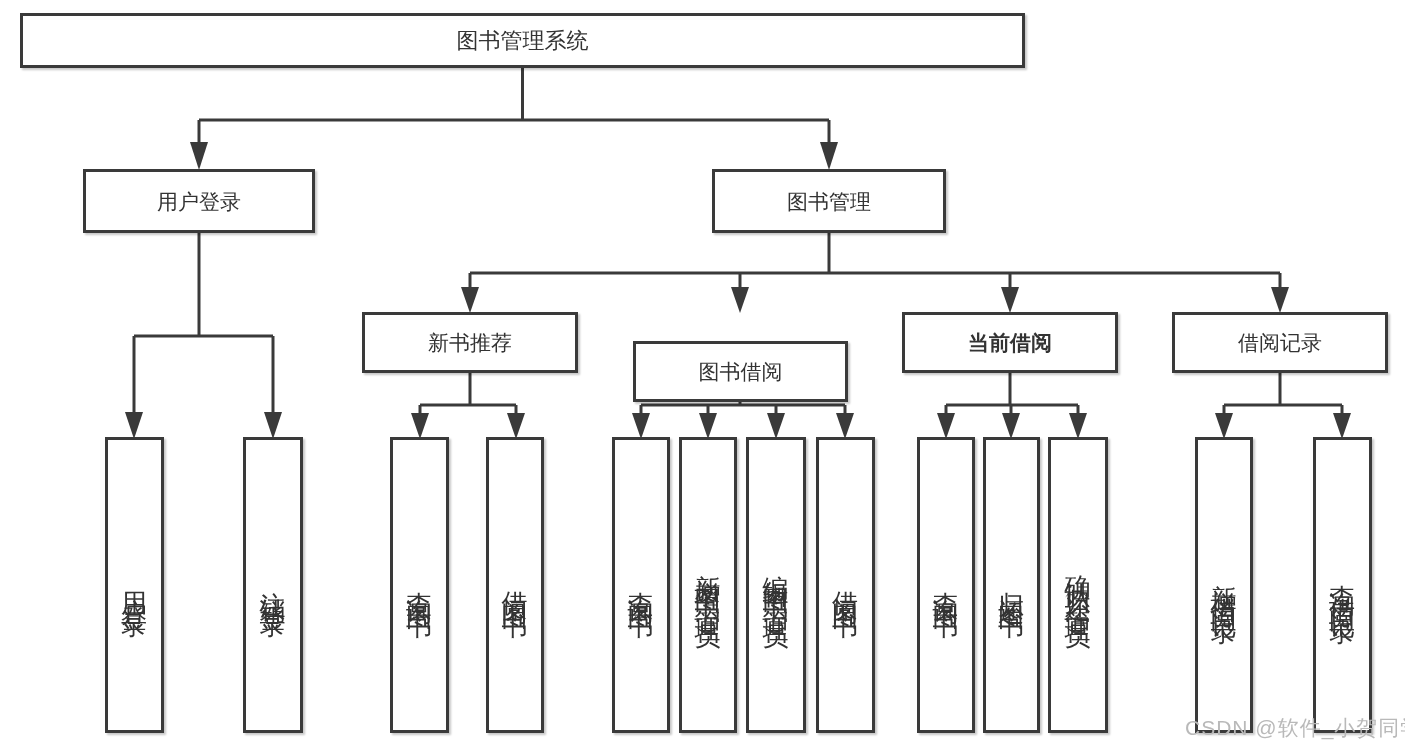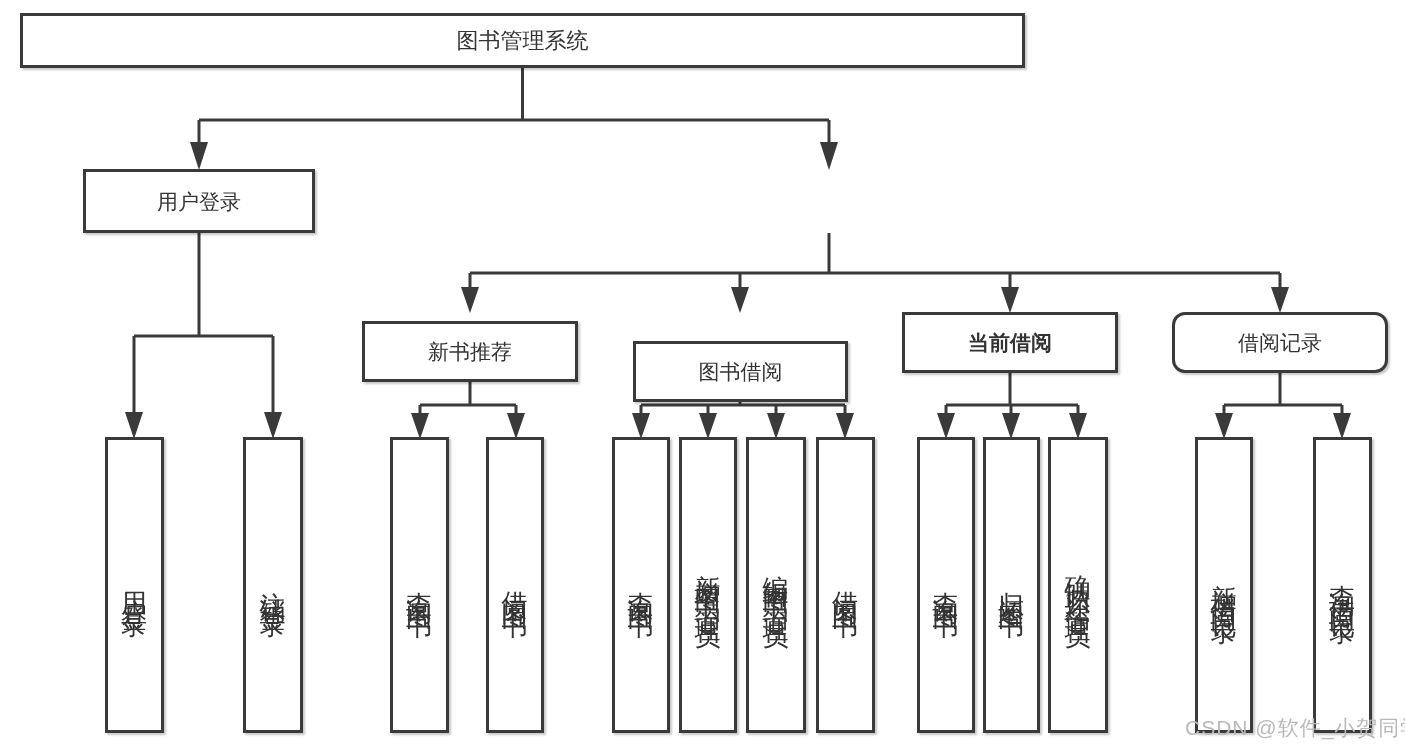--- a/index.html
+++ b/index.html
@@ -113,25 +113,26 @@
     <path d="M1280,373 V405 M1224,405 H1342"></path>
     <path d="M1224,405 V416"></path>
       <polygon points="1215,413 1233,413 1224,439"></polygon>
     <path d="M1342,405 V416"></path>
       <polygon points="1333,413 1351,413 1342,439"></polygon>
   </svg>
 
   <div class="node root" style="left:20px; top:13px; width:1005px; height:55px;">图书管理系统</div>
 
   <div class="node" style="left:83px; top:169px; width:232px; height:64px;">用户登录</div>
+  <div class="node" style="left:712px; top:169px; width:234px; height:64px;">图书管理</div>
 
-  <div class="node" style="left:362px; top:312px; width:216px; height:61px;margin-top:9px;">新书推荐</div>
+  <div class="node" style="left:362px; top:312px; width:216px; height:61px;">新书推荐</div>
   <div class="node" style="left:633px; top:312px; width:215px; height:61px;margin-top:29px;">图书借阅</div>
   <div class="node" style="left:902px; top:312px; width:216px; height:61px;font-weight:bold;">当前借阅</div>
-  <div class="node" style="left:1172px; top:312px; width:216px; height:61px;border-radius:13px;">借阅记录</div>
+  <div class="node" style="left:1172px; top:312px; width:216px; height:61px;">借阅记录</div>
 
   <div class="node leaf" style="left:105px; top:437px; width:59px; height:296px;">用户登录</div>
   <div class="node leaf" style="left:243px; top:437px; width:60px; height:296px;">注销登录</div>
 
   <div class="node leaf" style="left:390px; top:437px; width:59px; height:296px;">查询图书</div>
   <div class="node leaf" style="left:486px; top:437px; width:58px; height:296px;">借阅图书</div>
 
   <div class="node leaf" style="left:612px; top:437px; width:58px; height:296px;">查询图书</div>
   <div class="node leaf" style="left:679px; top:437px; width:58px; height:296px;">新增图书（管理员）</div>
   <div class="node leaf" style="left:746px; top:437px; width:60px; height:296px;">编辑图书（管理员）</div>

